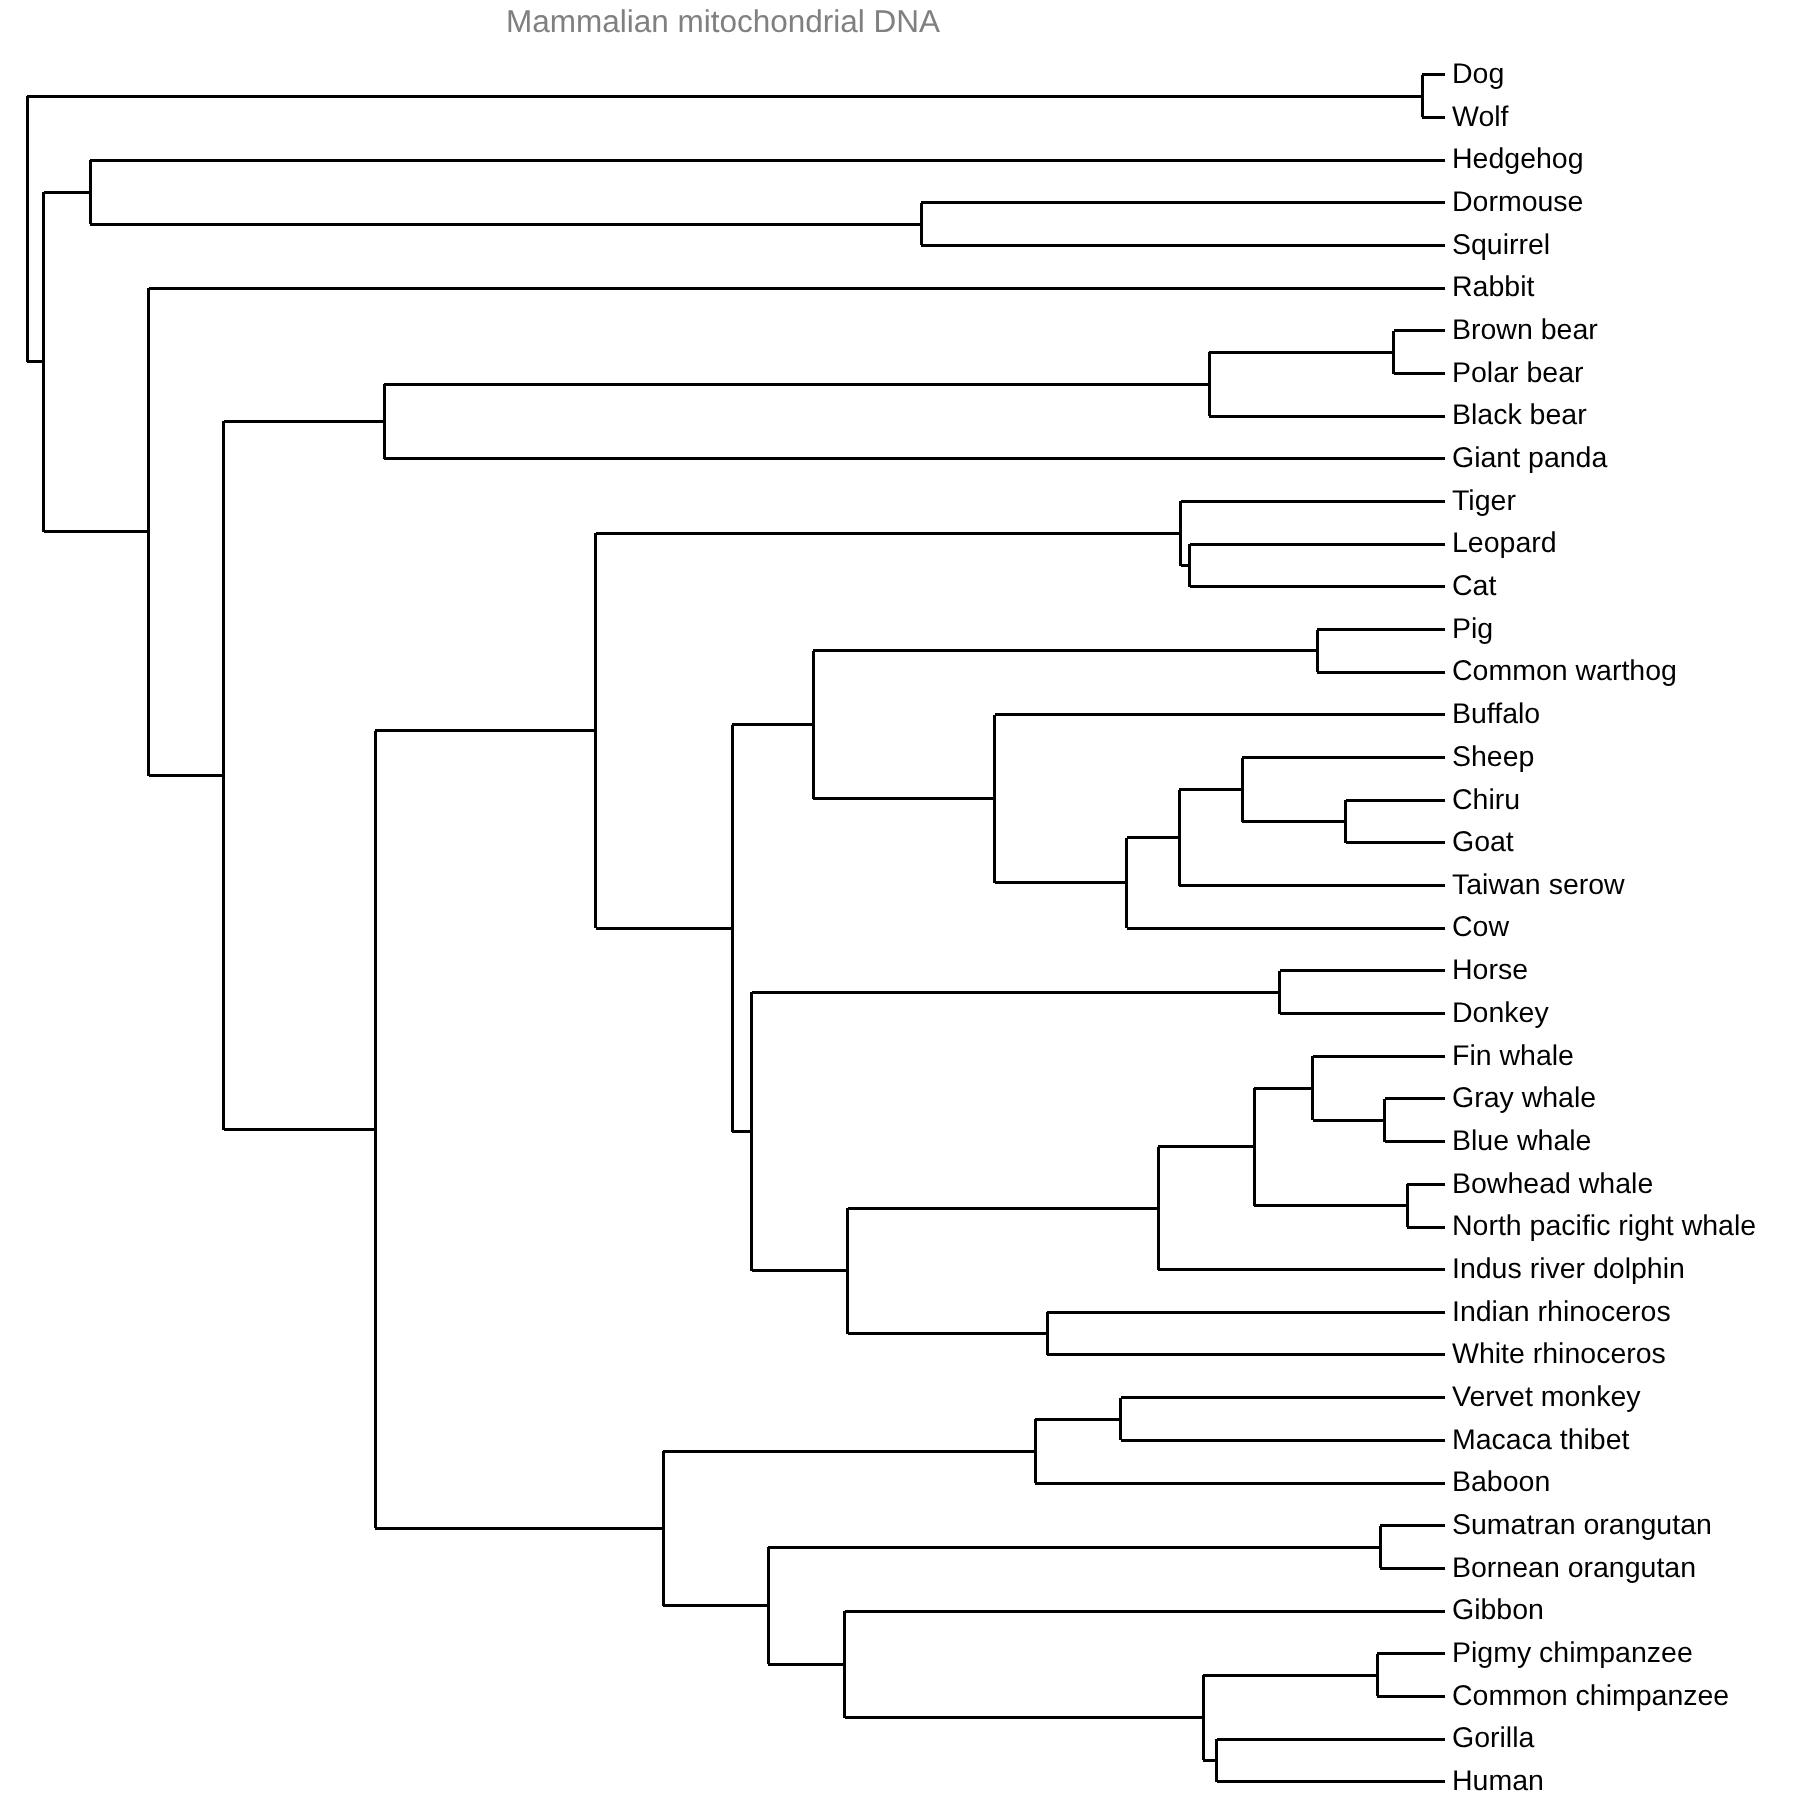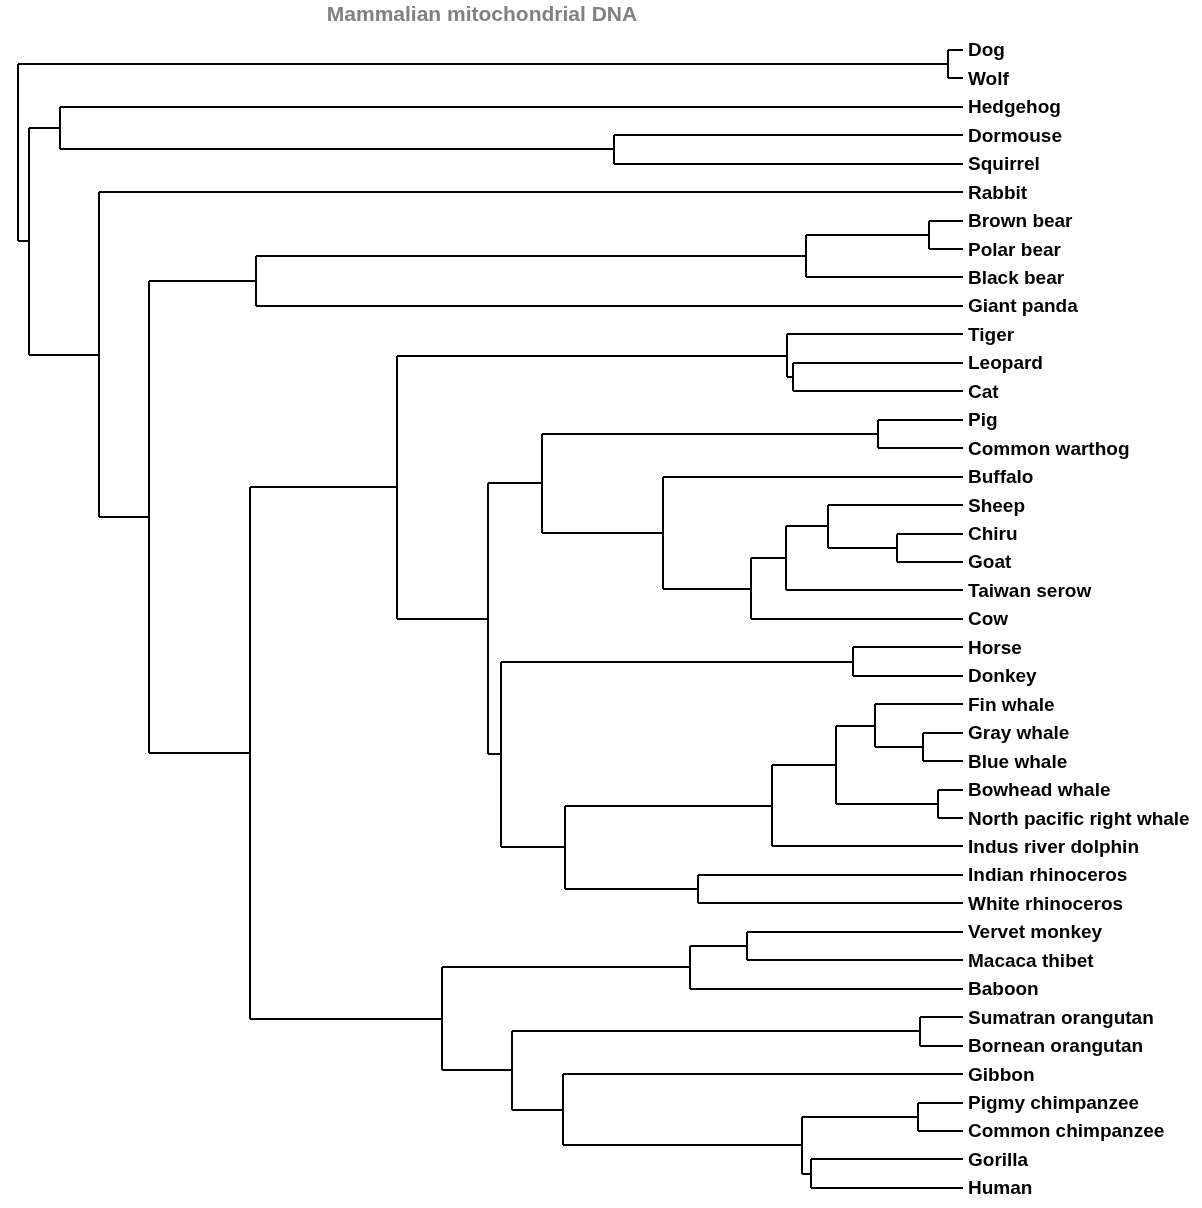--- a/index.html
+++ b/index.html
@@ -9,21 +9,20 @@
     width: 1202px;
     height: 1208px;
     font-family: "Liberation Sans", sans-serif;
   }
   #stage {
     position: relative;
     width: 1202px;
     height: 1208px;
     background: #ffffff;
     overflow: hidden;
-    font-weight: bold;
   }
   svg text {
     font-family: "Liberation Sans", sans-serif;
   }
   .leaf-label {
     font-size: 19px;
     fill: #000000;
   }
   .chart-title {
     font-size: 21px;

